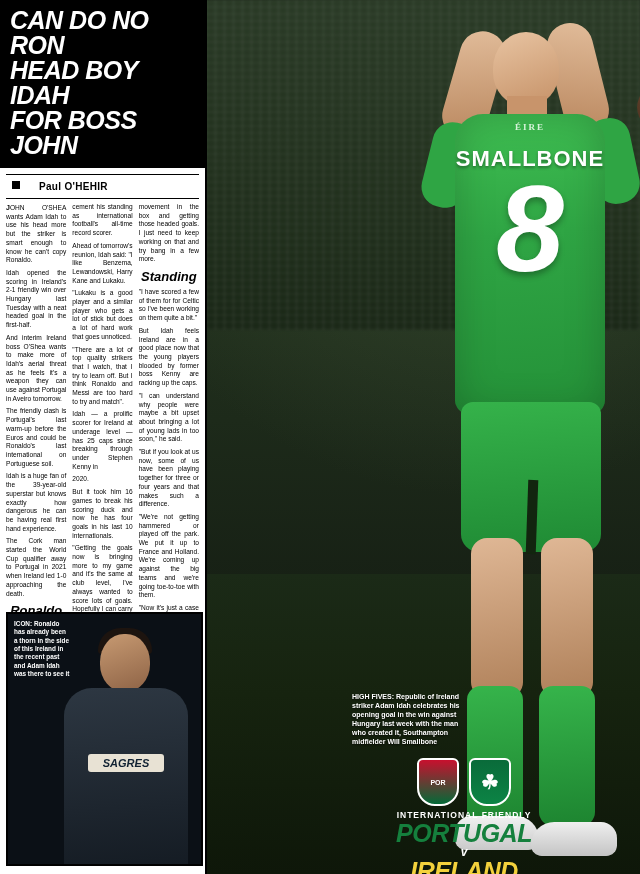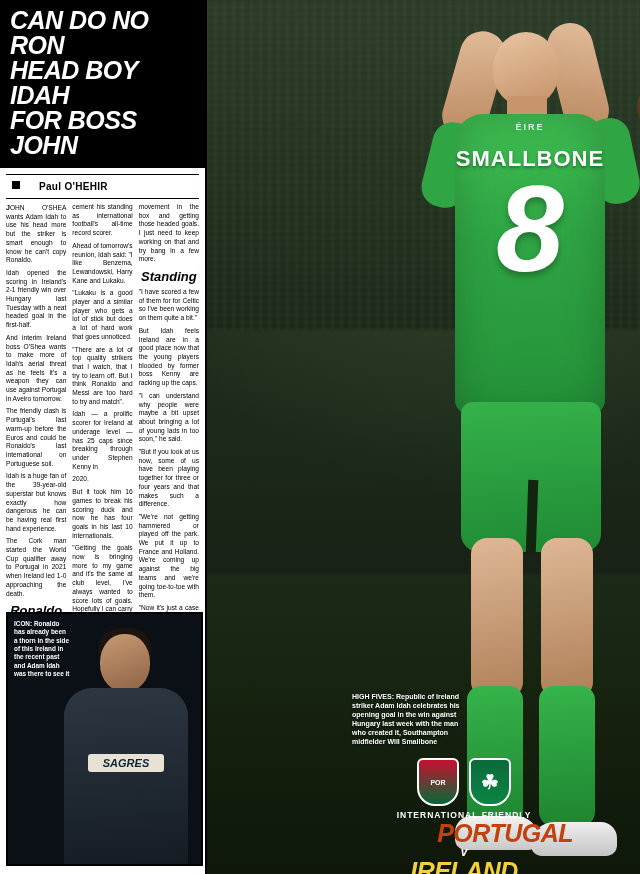--- a/index.html
+++ b/index.html
@@ -54,21 +54,21 @@
   }
   .p8 .shirt{
     position:absolute;left:10px;top:104px;width:150px;height:300px;border-radius:28px 28px 14px 14px;
     background:linear-gradient(175deg,#3fbf52 0%,#2fa544 40%,#249138 100%);
     box-shadow:inset 0 0 40px rgba(0,0,0,.22);
   }
   .p8 .sleeveL{position:absolute;left:-18px;top:112px;width:44px;height:86px;border-radius:20px;background:#2fa544;transform:rotate(14deg);}
   .p8 .sleeveR{position:absolute;left:146px;top:108px;width:44px;height:86px;border-radius:20px;background:#2fa544;transform:rotate(-12deg);}
   .p8 .eire{
     position:absolute;left:14px;top:112px;width:142px;text-align:center;color:#f2fff2;
-    font-size:9px;letter-spacing:2px;font-weight:bold;opacity:.85;
+    font-size:9px;letter-spacing:2px;font-weight:bold;opacity:.85;font-family:Liberation Serif, serif;
   }
   .p8 .name{
     position:absolute;left:6px;top:136px;width:158px;text-align:center;color:#fff;
     font-size:22px;font-weight:bold;letter-spacing:1px;
     text-shadow:0 2px 3px rgba(0,0,0,.35);
   }
   .p8 .num{
     position:absolute;left:6px;top:158px;width:158px;text-align:center;color:#fff;
     font-size:122px;line-height:1;font-weight:bold;font-style:italic;
     text-shadow:0 4px 6px rgba(0,0,0,.3);
@@ -146,21 +146,21 @@
   .fixture{
     position:absolute;left:355px;top:758px;width:218px;color:#fff;text-align:center;
   }
   .badges{display:flex;justify-content:center;gap:10px;align-items:center;}
   .badge{width:38px;height:44px;border-radius:6px 6px 18px 18px;border:2px solid #fff;
     display:flex;align-items:center;justify-content:center;font-size:7px;font-weight:bold;}
   .badge.por{background:linear-gradient(180deg,#c8102e 0%,#046a38 100%);}
   .badge.irl{background:linear-gradient(180deg,#0a6b3a 0%,#0c8445 100%);}
   .shamrock{font-size:20px;color:#fff;}
   .friendly{font-size:8.5px;font-weight:bold;letter-spacing:1px;margin-top:4px;color:#fff;}
-  .team1{font-size:25px;font-weight:bold;font-style:italic;color:#c2410c;line-height:1.05;letter-spacing:-.5px;text-align:right;}
+  .team1{font-size:25px;font-weight:bold;font-style:italic;color:#15803d;line-height:1.05;letter-spacing:-.5px;}
   .vs{font-size:12px;font-weight:bold;font-style:italic;color:#fff;line-height:1;}
   .team2{font-size:25px;font-weight:bold;font-style:italic;color:#f3d13c;line-height:1.05;letter-spacing:-.5px;}
 </style>
 </head>
 <body>
 
 <div class="page">
 
   <div class="photo">
     <div class="crowd"></div>

